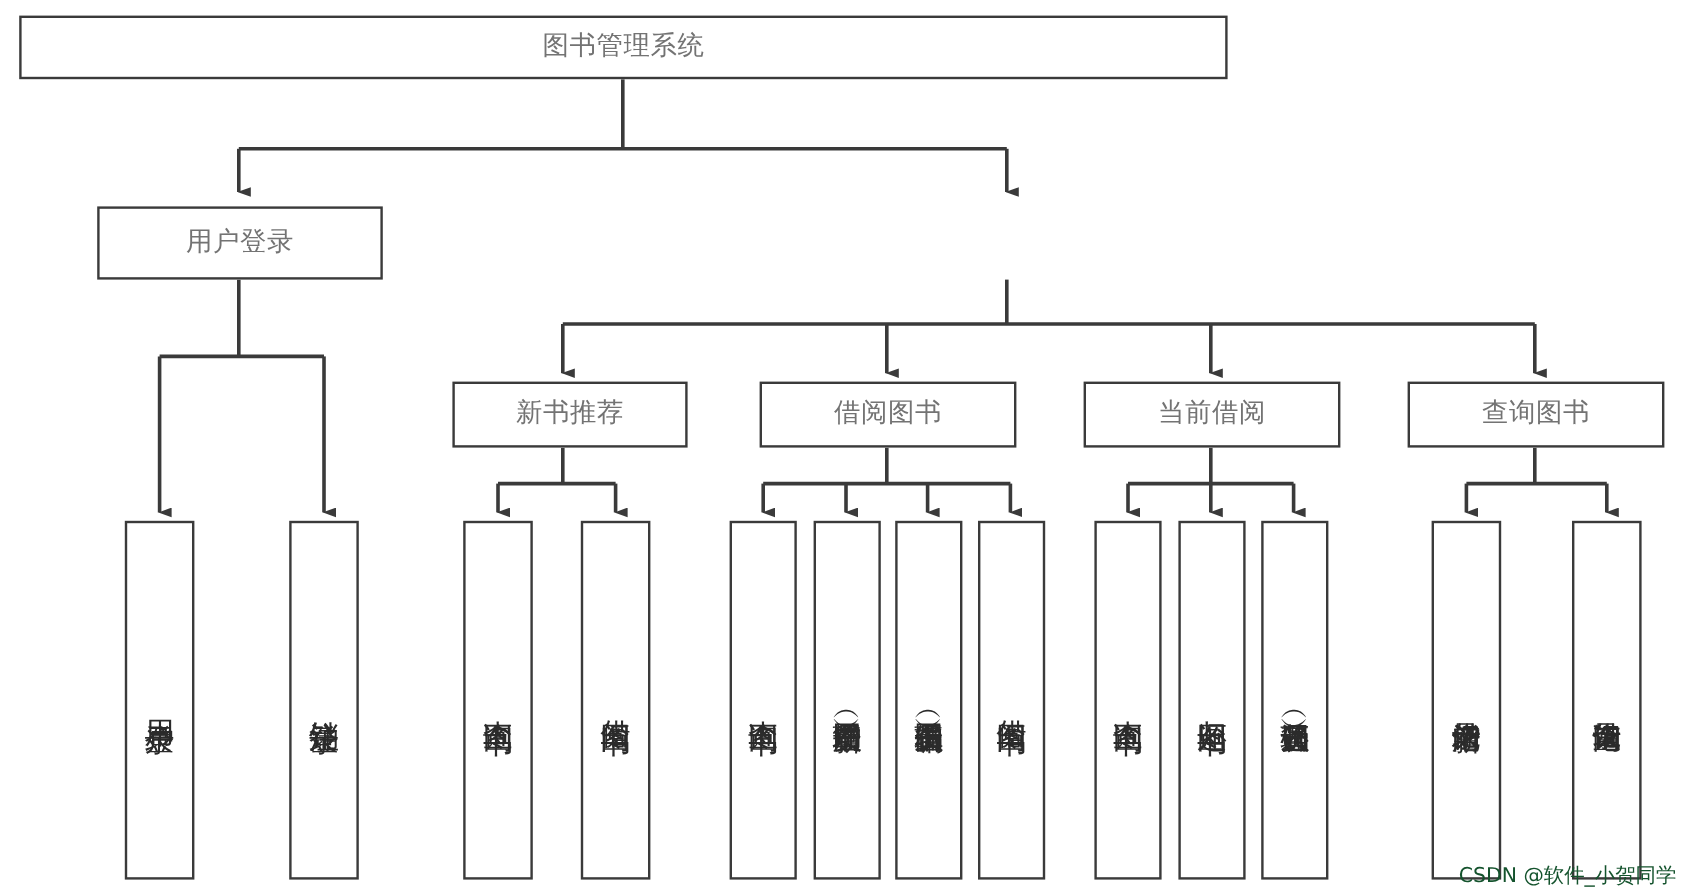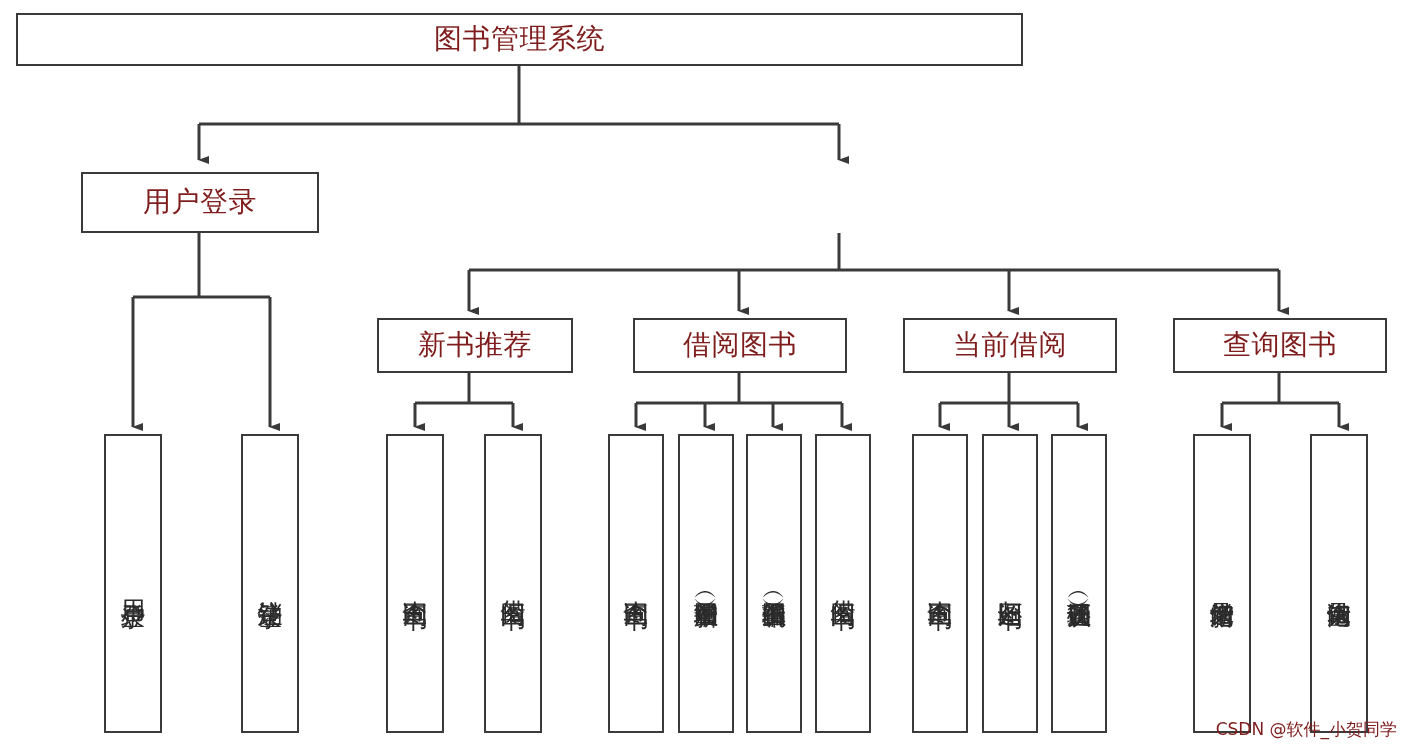--- a/index.html
+++ b/index.html
@@ -26,22 +26,22 @@
   .node {
     position: absolute;
     box-sizing: border-box;
     background: #ffffff;
     border: 2.5px solid #3a3a3a;
     display: flex;
     align-items: center;
     justify-content: center;
   }
   .node.h-node .label {
-    font-size: 28px;
-    color: #7f1d1d;
+    font-size: 22px;
+    color: #737373;
     line-height: 1.1;
     white-space: nowrap;
     letter-spacing: 0.5px;
   }
   .node.v-node {
     align-items: center;
     justify-content: center;
   }
   .node.v-node .label {
     writing-mode: vertical-rl;
@@ -54,21 +54,21 @@
   }
   .node.v-node.tight .label {
     font-size: 24px;
     letter-spacing: 0px;
   }
   #watermark {
     position: absolute;
     right: 8px;
     bottom: 6px;
     font-size: 17px;
-    color: #7f1d1d;
+    color: #14532d;
     white-space: nowrap;
     font-family: "DejaVu Sans", "Liberation Sans", sans-serif;
   }
 </style>
 </head>
 <body>
 
 <div id="canvas">
 
   <svg id="wires" viewBox="0 0 1405 747">

